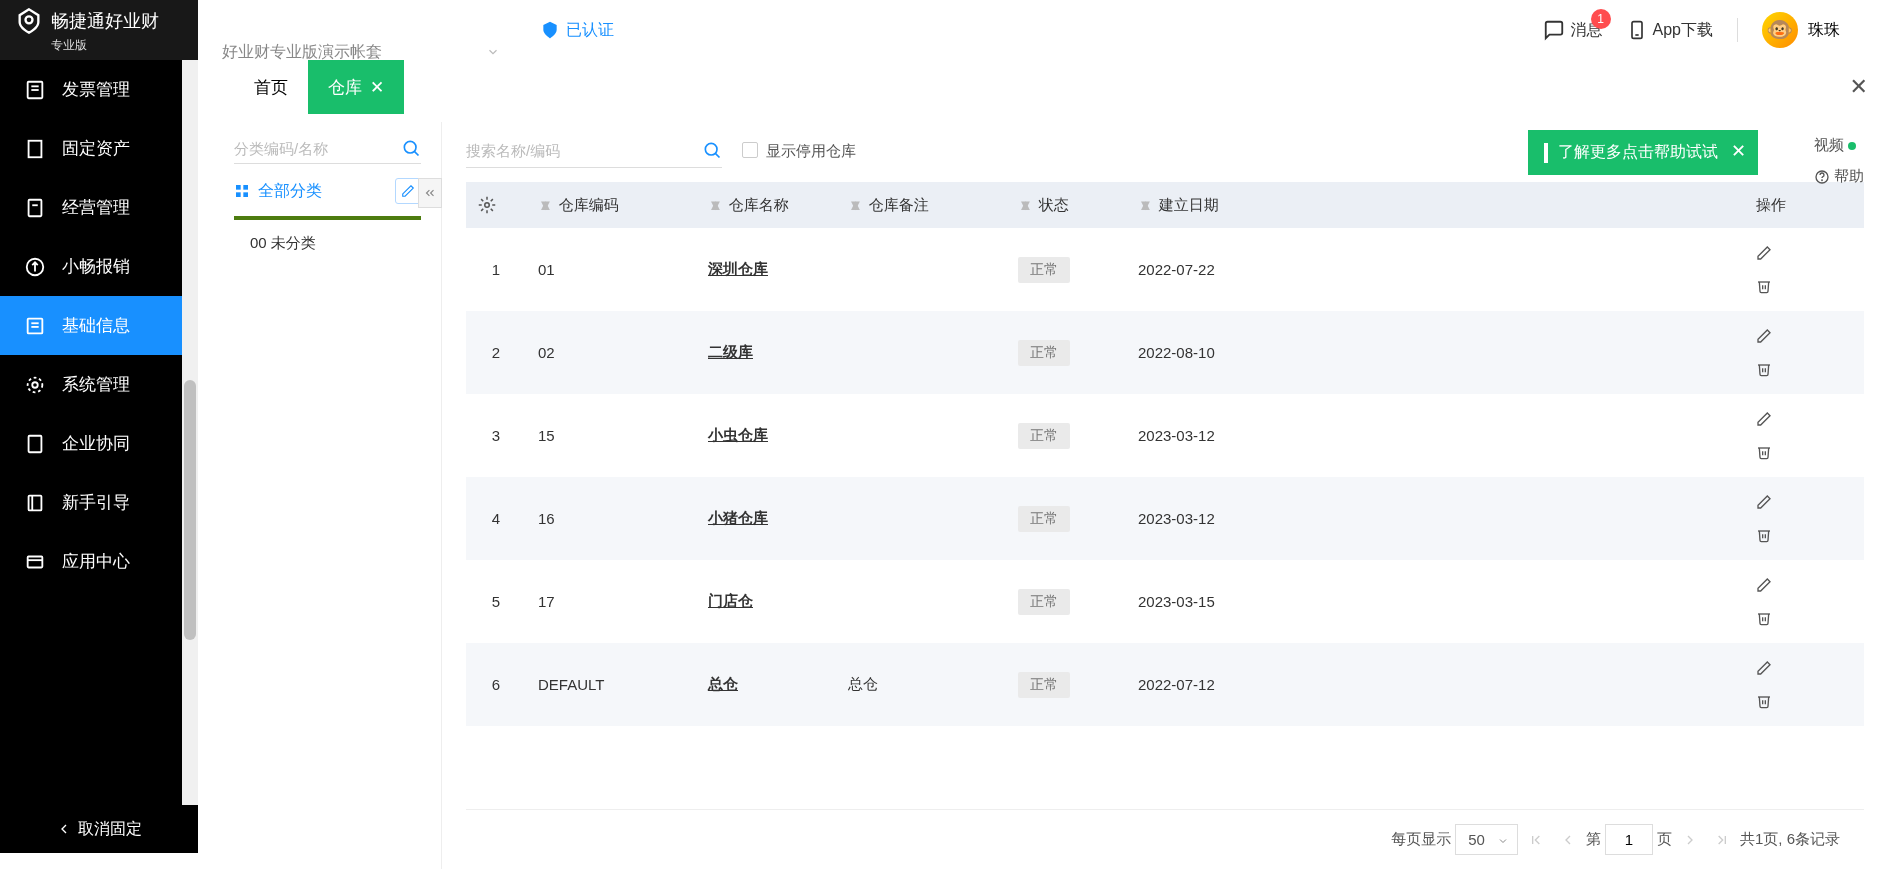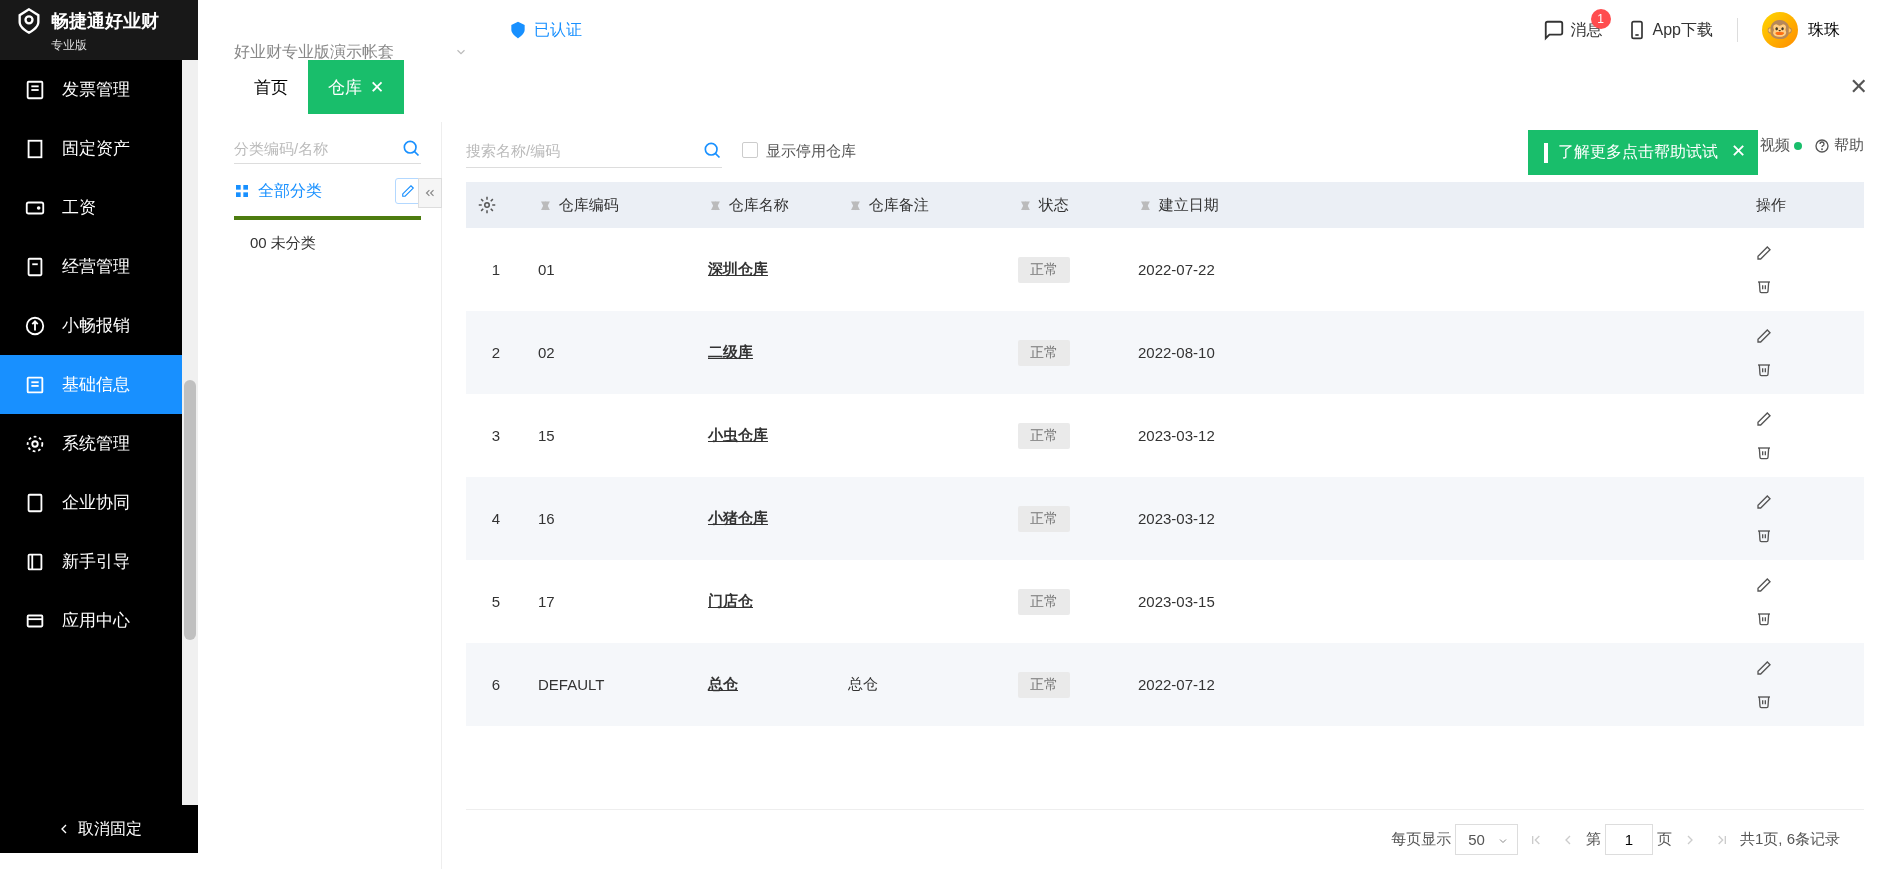--- a/index.html
+++ b/index.html
@@ -3,23 +3,23 @@
 <meta charset="utf-8">
 <style>
 * { margin: 0; padding: 0; box-sizing: border-box; font-family: "Microsoft YaHei", -apple-system, sans-serif; }
 html, body { width: 1888px; height: 869px; overflow: hidden; background: #fff; }
 
 
 .header { position: absolute; top: 0; left: 0; right: 0; height: 60px; background: #fff; display: flex; align-items: center; }
 .logo-area { width: 198px; height: 60px; background: #181818; color: #fff; display: flex; flex-direction: column; justify-content: center; padding-left: 15px; }
 .logo-row { display: flex; align-items: center; gap: 8px; }
 .logo-icon { width: 28px; height: 28px; }
-.logo-text { font-size: 18px; font-weight: 700; }
+.logo-text { font-size: 18px; font-weight: 400; }
 .logo-sub { font-size: 12px; margin-top: 2px; padding-left: 36px; color: #ddd; }
-.account-select { display: flex; align-items: center; gap: 60px; color: #888; padding-left: 36px; cursor: pointer; font-size: 16px; margin-top: 44px; }
+.account-select { display: flex; align-items: center; gap: 104px; color: #888; padding-left: 24px; cursor: pointer; font-size: 16px; margin-top: 44px; }
 .verified { display: flex; align-items: center; gap: 6px; color: #1890ff; margin-left: 40px; font-size: 16px; }
 .header-right { margin-left: auto; display: flex; align-items: center; gap: 24px; padding-right: 48px; }
 .header-btn { display: flex; align-items: center; gap: 6px; color: #333; cursor: pointer; font-size: 16px; position: relative; }
 .badge { position: absolute; top: -10px; right: -8px; background: #ff4d4f; color: #fff; border-radius: 10px; min-width: 20px; height: 20px; display: flex; align-items: center; justify-content: center; font-size: 12px; }
 .divider-v { width: 1px; height: 24px; background: #ddd; }
 .user-btn { display: flex; align-items: center; gap: 10px; cursor: pointer; }
 .avatar { width: 36px; height: 36px; border-radius: 50%; background: linear-gradient(135deg, #ffd700, #ff8c00); display: flex; align-items: center; justify-content: center; font-size: 22px; }
 
 
 .sidebar { position: absolute; top: 60px; left: 0; width: 198px; bottom: 16px; background: #000000; display: flex; flex-direction: column; }
@@ -55,21 +55,21 @@
 .toolbar { display: flex; align-items: center; gap: 20px; margin-bottom: 14px; }
 .search-box { position: relative; width: 256px; }
 .search-input { width: 100%; border: none; border-bottom: 1px solid #ddd; padding: 8px 32px 8px 0; font-size: 15px; outline: none; }
 .search-input::placeholder { color: #bbb; }
 .search-icon { position: absolute; right: 0; top: 6px; color: #1890ff; cursor: pointer; }
 .checkbox-row { display: flex; align-items: flex-start; gap: 8px; color: #555; font-size: 15px; cursor: pointer; }
 .checkbox { width: 16px; height: 16px; border: 1px solid #ccc; border-radius: 2px; }
 .help-banner { position: absolute; right: 130px; top: 8px; background: #19be6b; color: #fff; padding: 12px 40px 12px 16px; font-size: 16px; display: flex; align-items: center; }
 .help-banner::before { content: ''; width: 4px; height: 20px; background: #fff; margin-right: 10px; }
 .banner-close { position: absolute; right: 12px; top: 10px; cursor: pointer; font-size: 18px; }
-.help-links { position: absolute; right: 24px; top: 14px; display: flex; gap: 12px; font-size: 15px; color: #555; }
+.help-links { position: absolute; right: 24px; top: 14px; display: flex; gap: 12px; font-size: 15px; color: #555; flex-direction: column; }
 .help-link { display: flex; align-items: center; gap: 4px; cursor: pointer; }
 .dot { width: 8px; height: 8px; background: #19be6b; border-radius: 50%; display: inline-block; }
 
 
 .data-table { width: 100%; border-collapse: collapse; }
 .data-table th { background: #ebeff5; height: 46px; text-align: left; padding: 0 12px; font-size: 15px; font-weight: 500; color: #333; }
 .data-table td { height: 46px; padding: 0 12px; font-size: 15px; color: #333; }
 .data-table tr:nth-child(even) td { background: #f5f7fa; }
 .th-inner { display: flex; align-items: center; gap: 6px; }
 .sort-icons { display: flex; flex-direction: column; line-height: 0; color: #bbb; }
@@ -155,27 +155,20 @@
         <svg class="nav-icon" viewBox="0 0 24 24" fill="none" stroke="#fff" stroke-width="2">
           <rect x="5" y="3" width="14" height="18"></rect>
           <line x1="9" y1="8" x2="9" y2="8"></line>
           <line x1="15" y1="8" x2="15" y2="8"></line>
           <line x1="9" y1="13" x2="9" y2="13"></line>
         </svg>
         <span>固定资产</span>
       </div>
     <div class="nav-item">
         <svg class="nav-icon" viewBox="0 0 24 24" fill="none" stroke="#fff" stroke-width="2">
-          <rect x="3" y="6" width="18" height="12" rx="2"></rect>
-          <circle cx="16" cy="12" r="1"></circle>
-        </svg>
-        <span>工资</span>
-      </div>
-    <div class="nav-item">
-        <svg class="nav-icon" viewBox="0 0 24 24" fill="none" stroke="#fff" stroke-width="2">
           <rect x="5" y="3" width="14" height="18" rx="1"></rect>
           <line x1="9" y1="9" x2="15" y2="9"></line>
         </svg>
         <span>经营管理</span>
       </div>
     <div class="nav-item">
         <svg class="nav-icon" viewBox="0 0 24 24" fill="none" stroke="#fff" stroke-width="2">
           <circle cx="12" cy="12" r="9"></circle>
           <path d="M12 7v10M9 10l3-3 3 3"></path>
         </svg>

